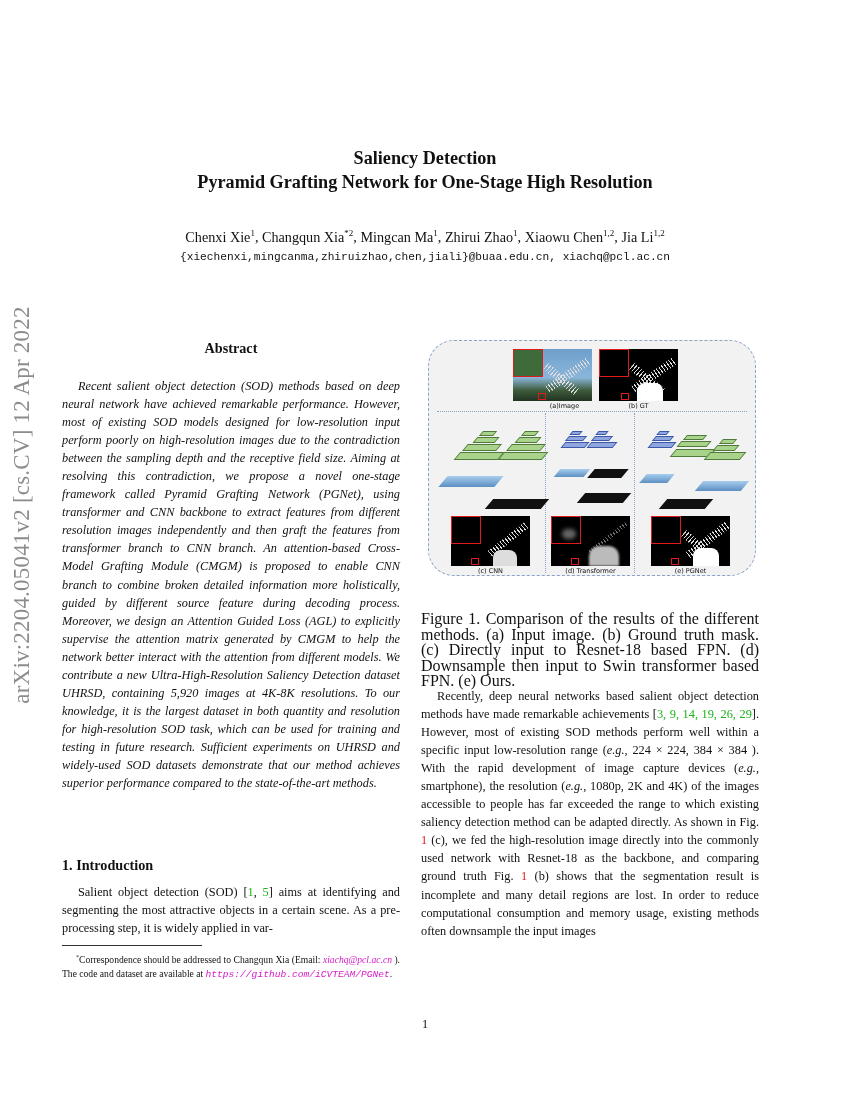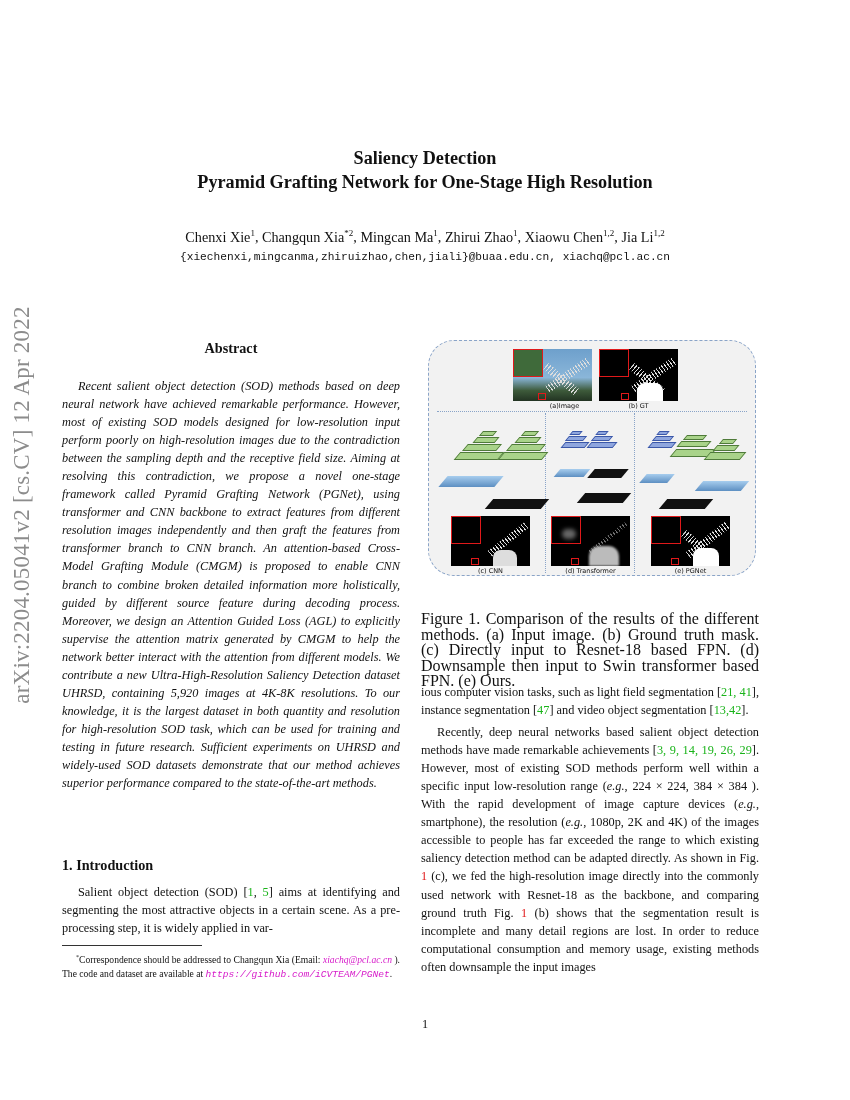--- a/index.html
+++ b/index.html
@@ -171,17 +171,16 @@
     <div style="position:absolute; left:42px; top:32px; width:26px; height:18px; background:#fff; border-radius:8px 8px 0 0;"></div>
     <div class="zoombox" style="width:30px; height:28px;"></div>
     <div class="spot" style="left:20px; top:42px;"></div>
   </div>
   <div class="flab" style="left:222px; top:226px; width:79px;">(e) PGNet</div>
 </div>
 
 <div class="abs colR caption">Figure 1. Comparison of the results of the different methods. (a) Input image. (b) Ground truth mask. (c) Directly input to Resnet-18 based FPN. (d) Downsample then input to Swin transformer based FPN. (e) Ours.</div>
 
 <div class="abs colR para" style="top:683px;">
-  <p class="noind"><span>ious computer vision tasks, such as light field segmentation [</span><span class="cite">21, 41</span><span>], instance segmentation [</span><span class="cite">47</span><span>] and video object segmentation [</span><span class="cite">13,42</span><span>].</span></p>
   <p style="margin-top:4px;"><span>Recently, deep neural networks based salient object detection methods have made remarkable achievements [</span><span class="cite">3, 9, 14, 19, 26, 29</span><span>]. However, most of existing SOD methods perform well within a specific input low-resolution range (</span><i>e.g.</i><span>, 224 × 224, 384 × 384 ). With the rapid development of image capture devices (</span><i>e.g.</i><span>, smartphone), the resolution (</span><i>e.g.</i><span>, 1080p, 2K and 4K) of the images accessible to people has far exceeded the range to which existing saliency detection method can be adapted directly. As shown in Fig. </span><span class="ref">1</span><span> (c), we fed the high-resolution image directly into the commonly used network with Resnet-18 as the backbone, and comparing ground truth Fig. </span><span class="ref">1</span><span> (b) shows that the segmentation result is incomplete and many detail regions are lost. In order to reduce computational consumption and memory usage, existing methods often downsample the input images</span></p>
 </div>
 
 <div class="abs pagenum">1</div>
 
 </body></html>

